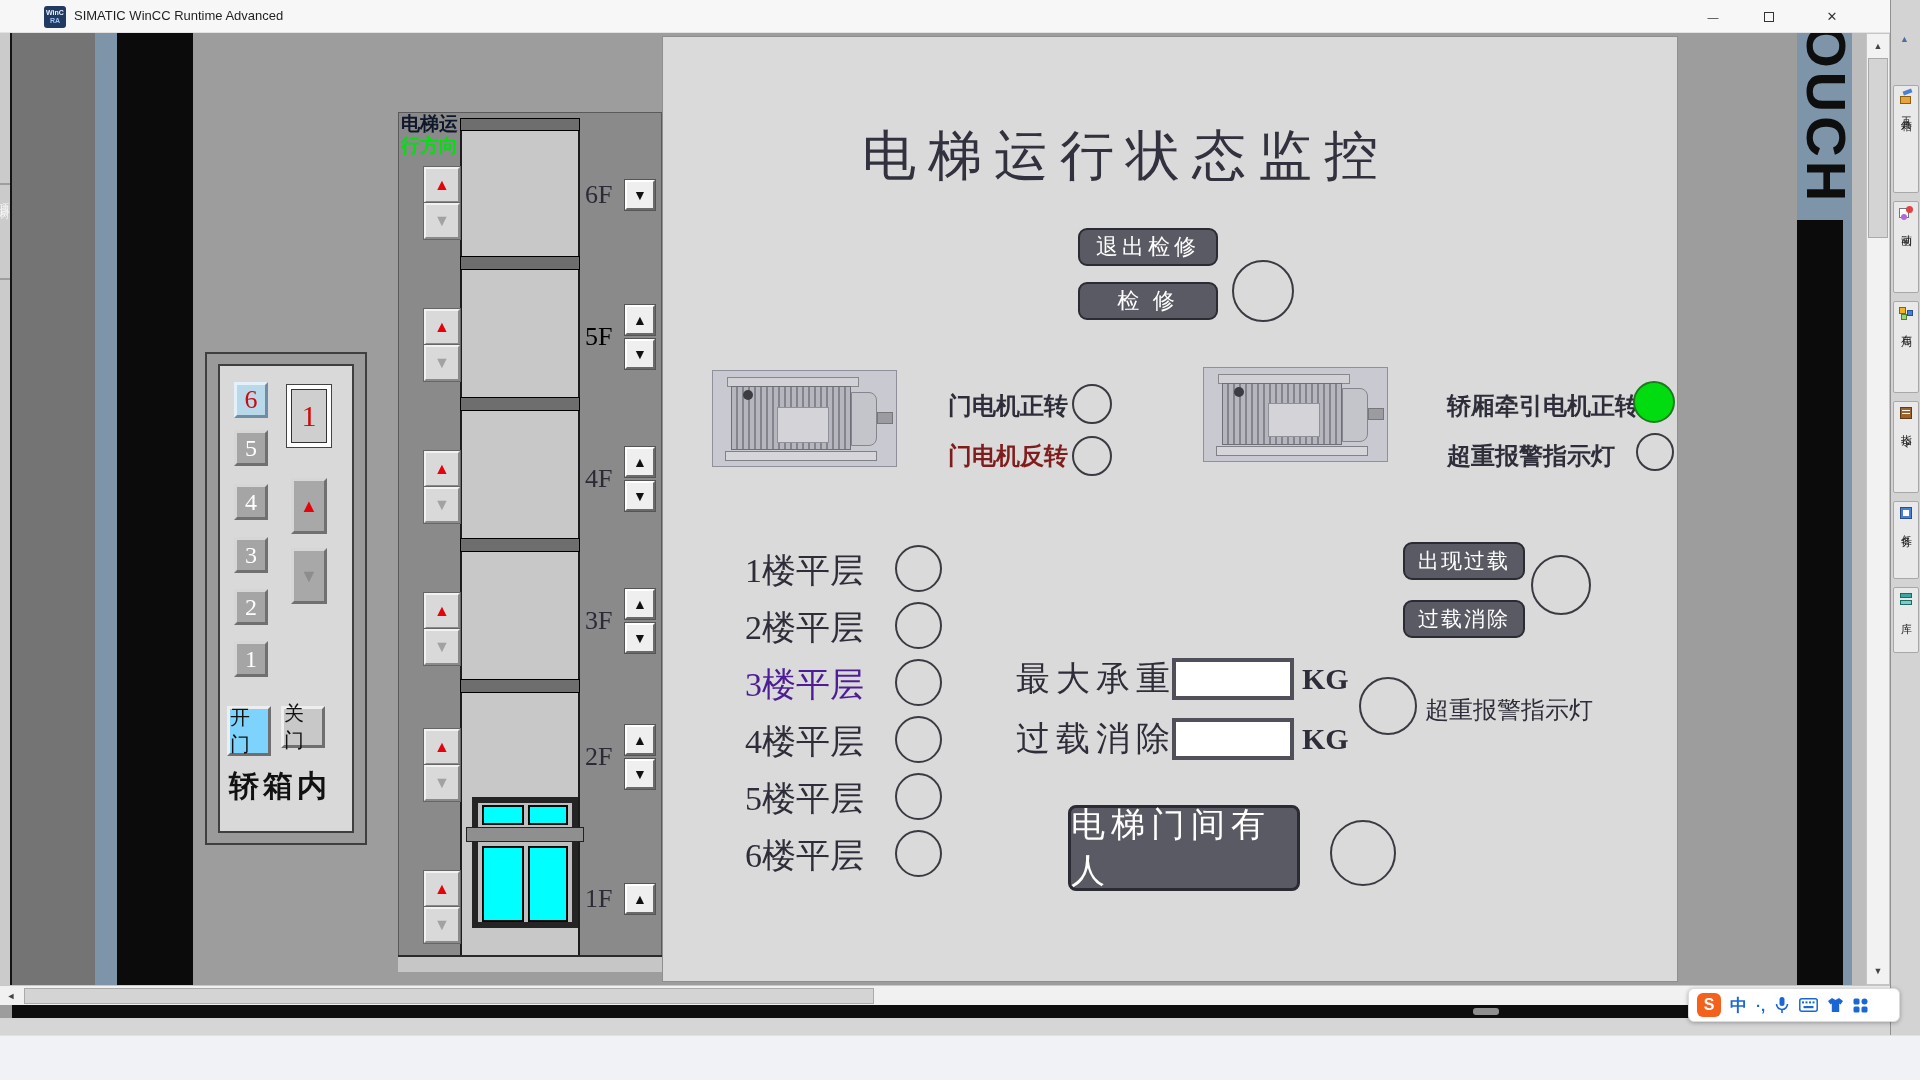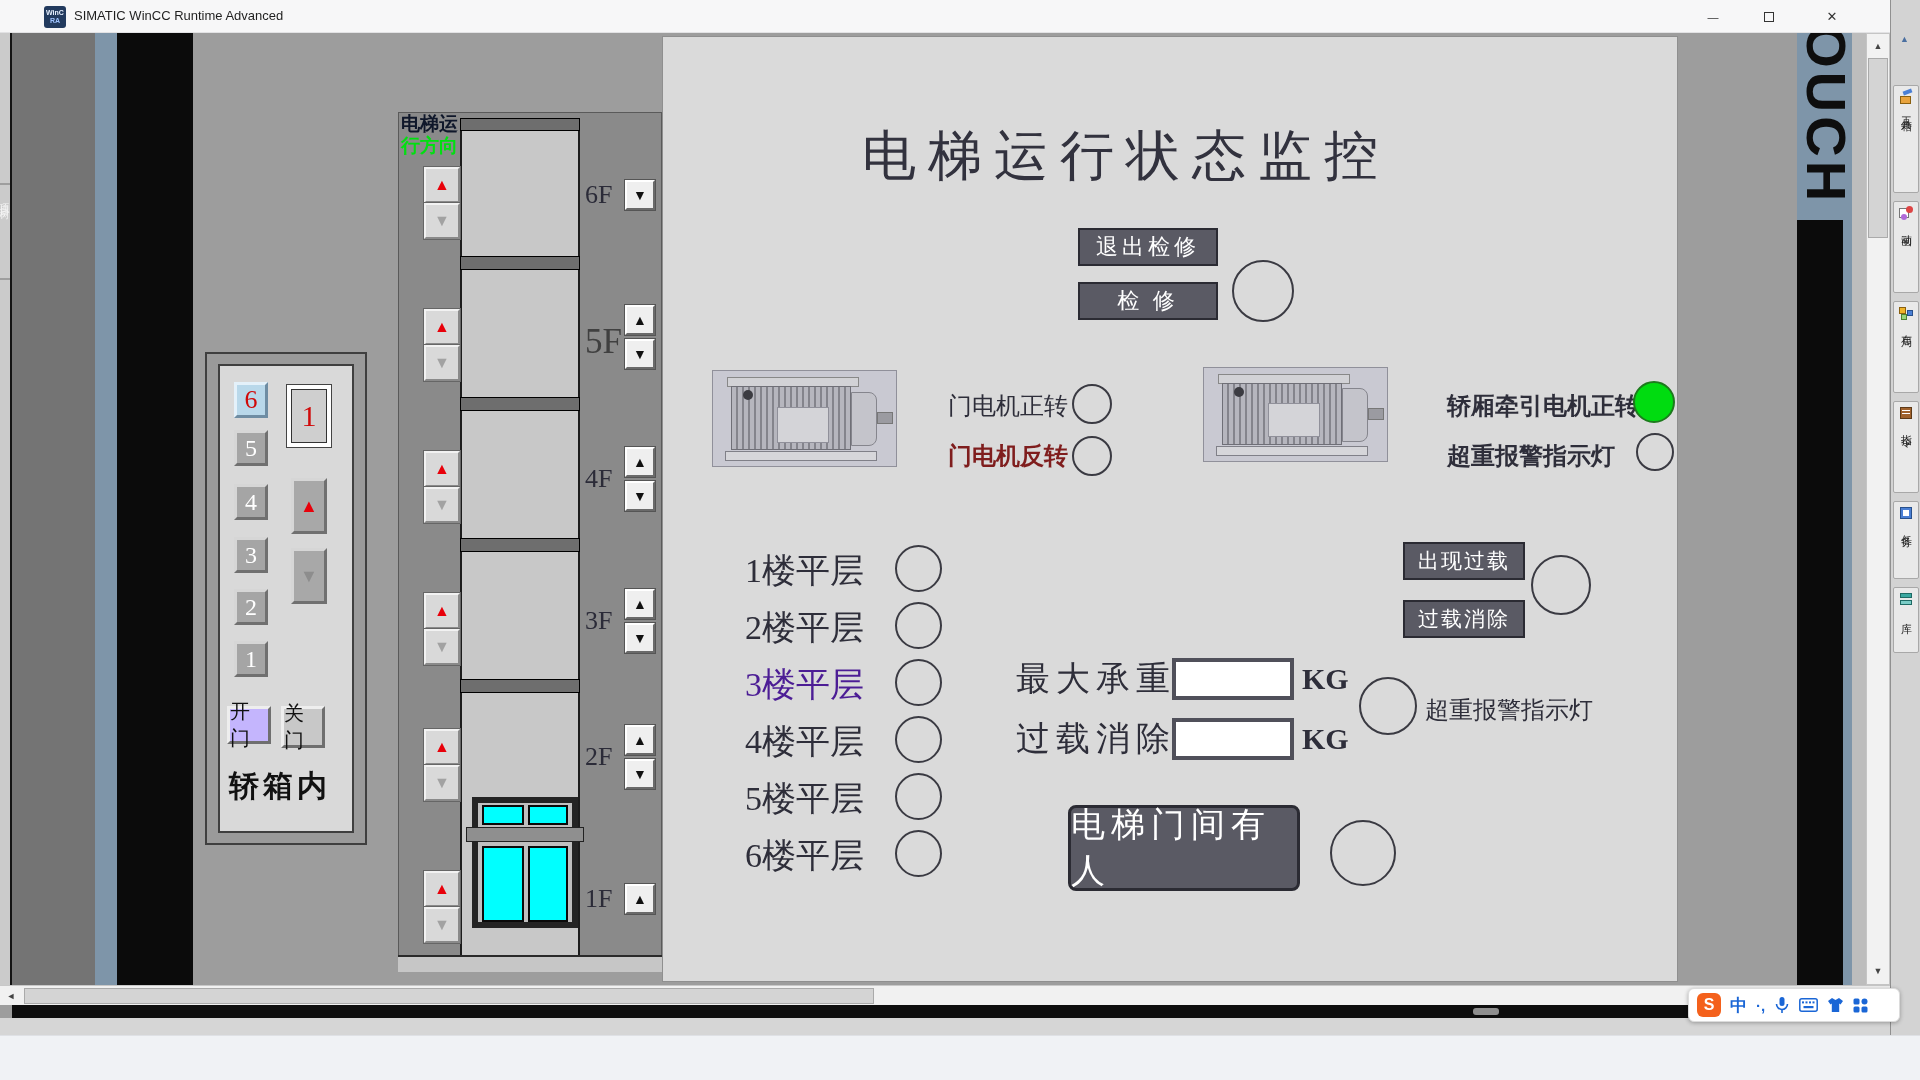--- a/index.html
+++ b/index.html
@@ -2,21 +2,21 @@
 <html><head>
 <meta charset="utf-8">
 <style>
 *{margin:0;padding:0;box-sizing:border-box}
 html,body{width:1920px;height:1080px;overflow:hidden}
 body{position:relative;font-family:"Liberation Sans",sans-serif;background:#9d9d9d}
 .abs{position:absolute}
 .flex{display:flex;align-items:center;justify-content:center}
 .serif{font-family:"Liberation Serif","DejaVu Serif",serif}
 .circle{border-radius:50%;border:2px solid #3a3a42}
-.hbtn{background:#5a5a64;color:#fff;border:2px solid #2b2b33;border-radius:0;font-family:"Liberation Serif","DejaVu Serif",serif}
+.hbtn{background:#5a5a64;color:#fff;border:2px solid #2b2b33;border-radius:9px;font-family:"Liberation Serif","DejaVu Serif",serif}
 .r3d{border-width:3px;border-style:solid;border-color:#e6e6e6 #6f6f6f #6f6f6f #e6e6e6}
 .callbtn{background:#efefef;border:2px solid;border-color:#ffffff #6a6a6a #6a6a6a #ffffff;outline:1px solid #555}
 .tab{background:#e9e9e9;border:1px solid #a8a8a8;border-radius:2px;width:26px;text-align:center}
 .vtext{writing-mode:vertical-rl;font-size:11px;color:#222;letter-spacing:2px;margin:2px auto 4px;display:inline-block}
 .ticon{position:relative;width:16px;height:14px;margin:4px auto 0}
 .tbicon{position:absolute;top:1043px;width:28px;height:28px}
 .dash{position:absolute;top:1074px;height:3px;border-radius:2px;background:#a7adb5}
 svg{display:block}
 input{outline:none}
 </style>
@@ -81,21 +81,21 @@
 <div class="abs" style="left:1203px;top:367px;width:185px;height:95px;background:#c9c9d2;border:1px solid #90909a">
   <div class="abs" style="left:14px;top:6px;width:132px;height:10px;background:#d2d2d6;border:1px solid #888"></div>
   <div class="abs" style="left:18px;top:15px;width:120px;height:62px;background:repeating-linear-gradient(90deg,#b6b6be 0 4px,#84848c 4px 6px);border:1px solid #6f6f77"></div>
   <div class="abs" style="left:30px;top:19px;width:10px;height:10px;border-radius:50%;background:#3c3c42"></div>
   <div class="abs" style="left: 64px;top:35px;width:52px;height:34px;background:#d4d4d8;border:1px solid #90909a"></div>
   <div class="abs" style="left:138px;top:20px;width:26px;height:54px;background:#c4c4cb;border:1px solid #85858d;border-radius:0 8px 8px 0"></div>
   <div class="abs" style="left:164px;top:40px;width:16px;height:12px;background:#9b9ba1;border:1px solid #777"></div>
   <div class="abs" style="left:12px;top:78px;width:152px;height:10px;background:#d6d6da;border:1px solid #808088"></div>
 </div>
 
-<span class="abs serif" style="left:948px;top:390px;font-size:24px;color:#2e2e3a;font-weight:normal">门电机正转</span>
+<span class="abs serif" style="left:948px;top:390px;font-size:24px;color:#2e2e3a;font-weight:bold">门电机正转</span>
 <div class="abs circle" style="left:1072px;top:384px;width:40px;height:40px"></div>
 <span class="abs serif" style="left:948px;top:440px;font-size:24px;color:#7f1d1d;font-weight:bold">门电机反转</span>
 <div class="abs circle" style="left:1072px;top:436px;width:40px;height:40px"></div>
 
 <span class="abs serif" style="left:1447px;top:390px;font-size:24px;color:#2e2e3a;font-weight:bold">轿厢牵引电机正转</span>
 <div class="abs circle" style="left:1633px;top:381px;width:42px;height:42px;background:#00dc10;border-color:#1d7a1d"></div>
 <span class="abs serif" style="left:1447px;top:440px;font-size:24px;color:#2e2e3a;font-weight:bold">超重报警指示灯</span>
 <div class="abs circle" style="left:1636px;top:433px;width:38px;height:38px"></div>
 
 <span class="abs serif" style="left:745px;top:548px;font-size:34px;color:#2e2e3a">1楼平层</span>
@@ -161,21 +161,21 @@
     <span>1</span>
   </div>
 
 <div class="abs flex r3d" style="left:291px;top:478px;width:36px;height:56px;background:#a8a8a8;border-color:#d6d6d6 #707070 #707070 #d6d6d6">
     <span style="color:#e8000a;font-size:18px">▲</span>
   </div>
 <div class="abs flex r3d" style="left:291px;top:548px;width:36px;height:56px;background:#a8a8a8;border-color:#d6d6d6 #707070 #707070 #d6d6d6">
     <span style="color:#8d8d8d;font-size:18px">▼</span>
   </div>
 
-<div class="abs flex serif r3d" style="left:227px;top:706px;width:44px;height:38px;background:#c4b5fd;border-color:#eee #6f6f6f #6f6f6f #eee;font-size:20px;color:#111">
+<div class="abs flex serif r3d" style="left:227px;top:706px;width:44px;height:50px;background:#7dd3fc;border-color:#eee #6f6f6f #6f6f6f #eee;font-size:20px;color:#111">
     <span>开门</span>
   </div>
 <div class="abs flex serif r3d" style="left:281px;top:706px;width:44px;height:42px;background:#c8c8c8;border-color:#eee #6f6f6f #6f6f6f #eee;font-size:20px;color:#111">
     <span>关门</span>
   </div>
 <span class="abs serif" style="left:229px;top:766px;font-size:30px;color:#111;letter-spacing:4px;font-weight:bold">轿箱内</span>
 
 <div class="abs" style="left:398px;top:112px;width:264px;height:860px;background:#8a8a8a;border:1px solid #5a5a5a"></div>
 <div class="abs" style="left:401px;top:113px;width:64px;text-align:left">
   <div style="font-size:19px;line-height:22px;font-weight:bold;color:#0f172a">电梯运</div>
@@ -231,21 +231,21 @@
     <span style="color:#e8000a;font-size:16px">▲</span>
   </div>
 <div class="abs flex" style="left:424px;top:907px;width:36px;height:36px;background:#d9d9d9;border:2px solid;border-color:#f2f2f2 #8a8a8a #8a8a8a #f2f2f2;outline:1px solid #666">
     <span style="color:#a2a2a2;font-size:16px">▼</span>
   </div>
 
 <span class="abs serif" style="left:585px;top:180px;font-size:26px;color:#2b2b38">6F</span>
 <div class="abs flex callbtn" style="left:625px;top:180px;width:30px;height:30px">
     <span style="font-size:14px;color:#111">▼</span>
   </div>
-<span class="abs serif" style="left:585px;top:322px;font-size:35px;color:#404040">5F</span>
+<span class="abs serif" style="left:585px;top:322px;font-size:26px;color:#000000">5F</span>
 <div class="abs flex callbtn" style="left:625px;top:305px;width:30px;height:30px">
     <span style="font-size:14px;color:#111">▲</span>
   </div>
 <div class="abs flex callbtn" style="left:625px;top:339px;width:30px;height:30px">
     <span style="font-size:14px;color:#111">▼</span>
   </div>
 <span class="abs serif" style="left:585px;top:464px;font-size:26px;color:#2b2b38">4F</span>
 <div class="abs flex callbtn" style="left:625px;top:447px;width:30px;height:30px">
     <span style="font-size:14px;color:#111">▲</span>
   </div>

